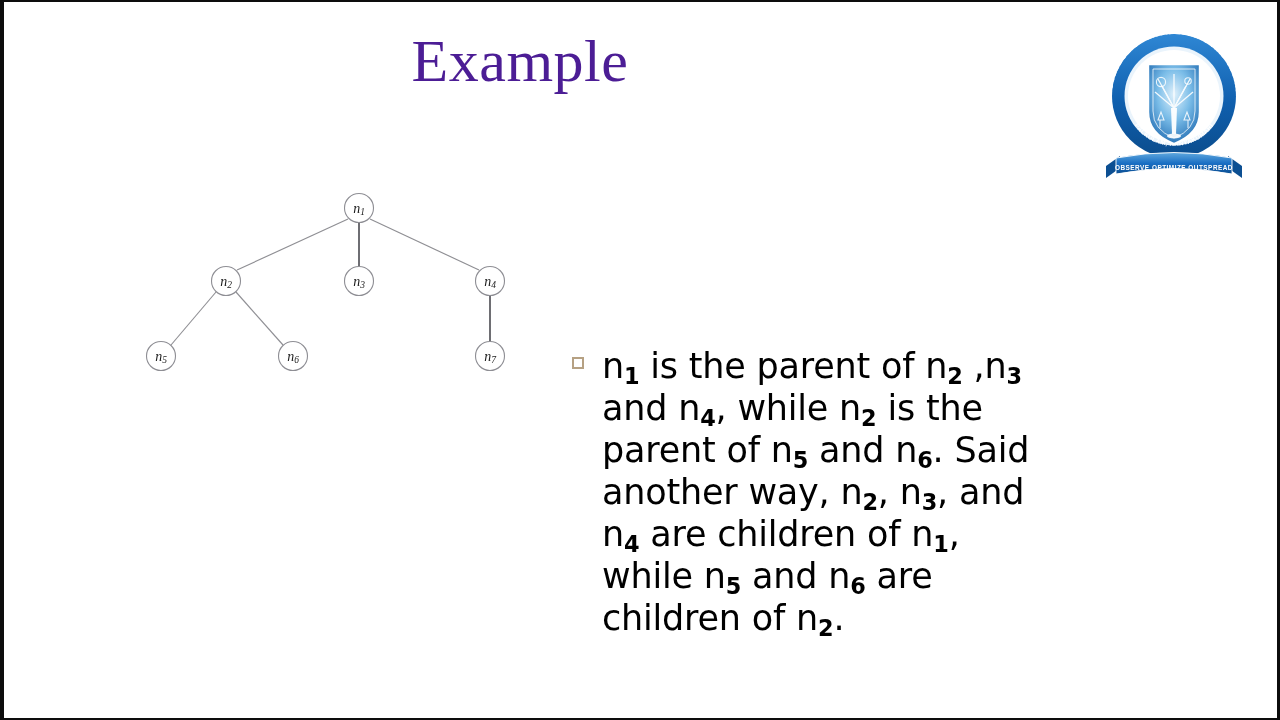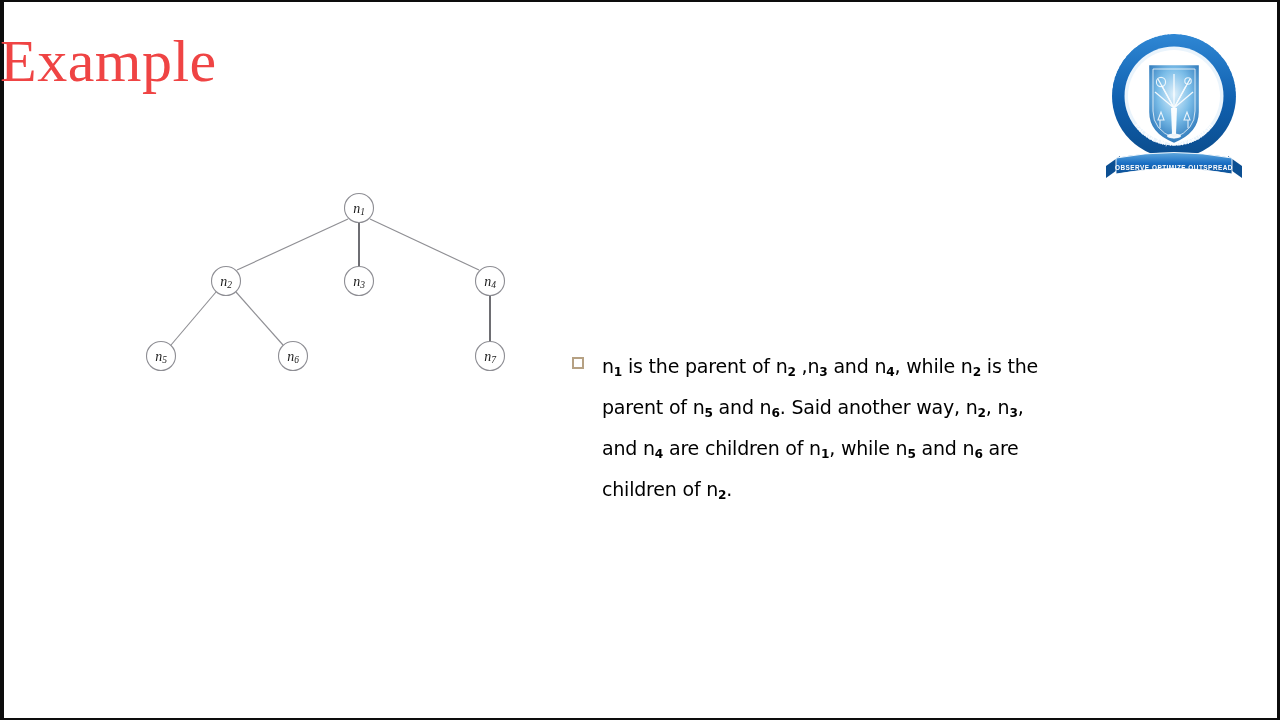--- a/index.html
+++ b/index.html
@@ -31,25 +31,25 @@
   .edge-bar.bottom {
     bottom: 0; left: 0; right: 0; height: 2px; width: auto; top: auto;
   }
 
   
   #slide-title {
     position: absolute;
     left: 0;
     top: 30px;
     width: 1040px;
-    text-align: left;
+    text-align: center;
     font-family: "Liberation Serif", "DejaVu Serif", serif;
     font-size: 60px;
     line-height: 1.05;
-    color: #ef4444;
+    color: #4c1d95;
     font-weight: 400;
     letter-spacing: 0.5px;
   }
 
   
   #logo {
     position: absolute;
     left: 1098px;
     top: 16px;
     width: 152px;
@@ -110,21 +110,21 @@
     height: 12px;
     margin-top: 10px;
     margin-right: 18px;
     border: 2px solid #b6a183;
     background: #ffffff;
     box-sizing: border-box;
   }
   .bullet-text {
     flex: 1 1 auto;
     font-family: "DejaVu Sans", "Liberation Sans", sans-serif;
-    font-size: 19px;
+    font-size: 35px;
     line-height: 38px;
     color: #000000;
     letter-spacing: -0.2px;
     word-spacing: 0px;
   }
   .bullet-text sub {
     font-size: 0.64em;
     font-weight: bold;
     vertical-align: baseline;
     position: relative;

